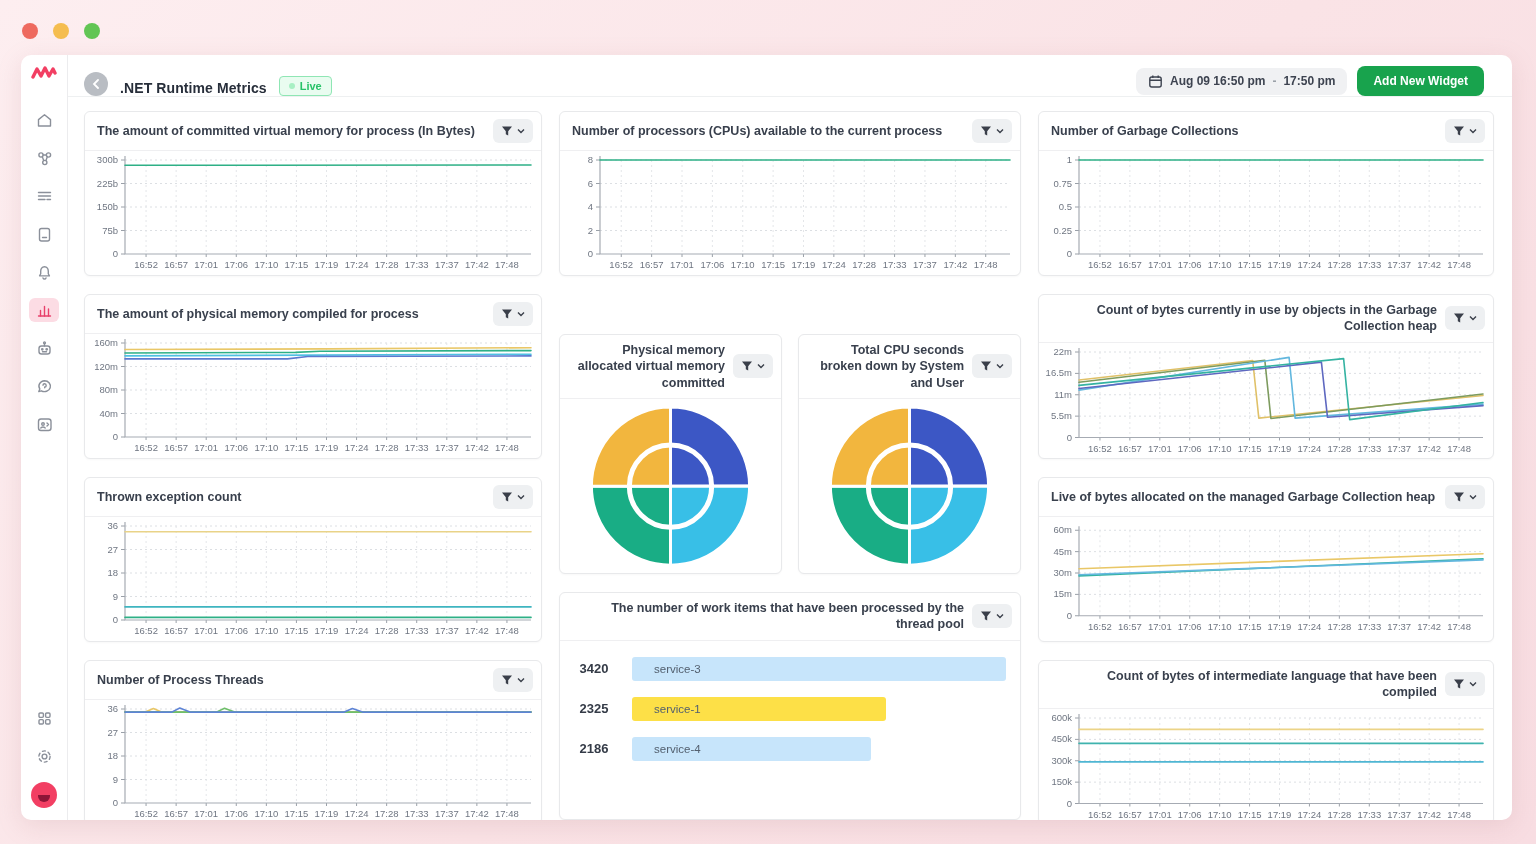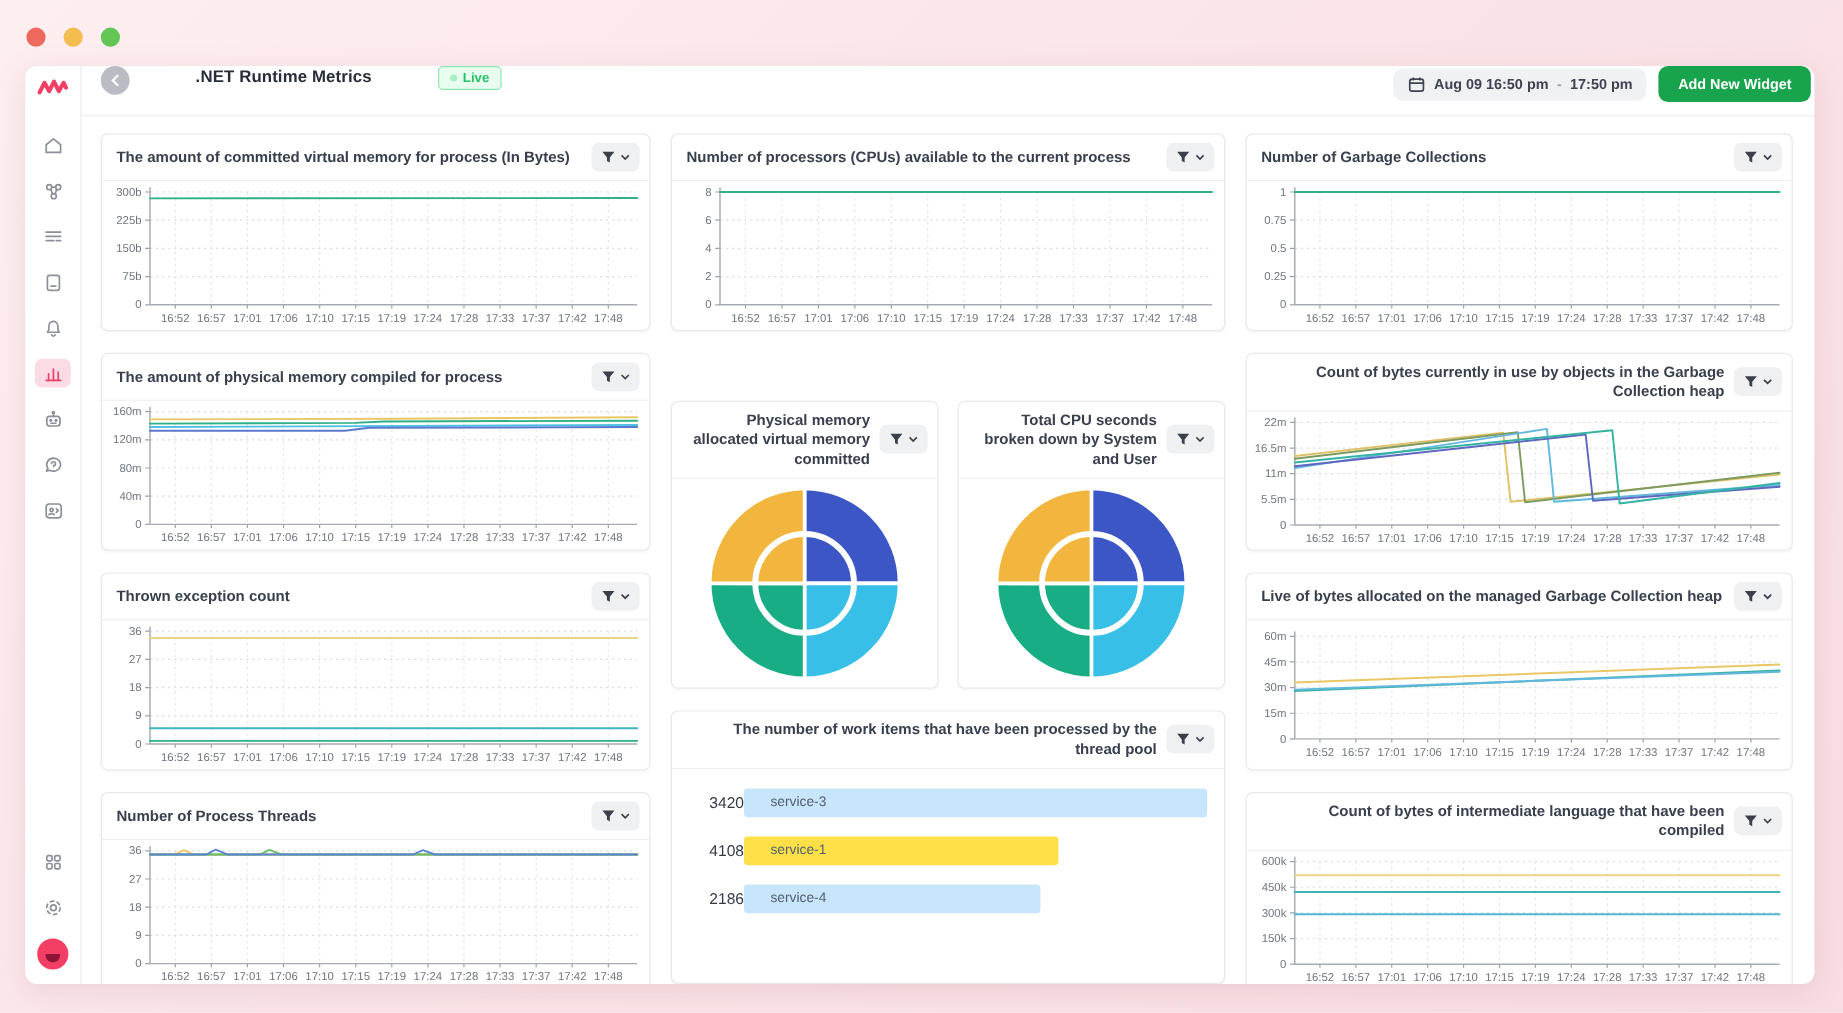--- a/index.html
+++ b/index.html
@@ -22,21 +22,21 @@
   .sicon { width:30px; height:24px; display:flex; align-items:center; justify-content:center; border-radius:6px; cursor:pointer; }
   .sicon svg { stroke:#8b909a; fill:none; stroke-width:1.4; stroke-linecap:round; stroke-linejoin:round; }
   .sicon.active { background:#fcdce4; }
   .sicon.active svg { stroke:#e8406b; }
   .sfoot { margin-top:auto; display:flex; flex-direction:column; align-items:center; gap:14px; }
   .avatar { width:26px; height:26px; border-radius:50%; background:#f23f63; position:relative; cursor:pointer; }
   .avatar:after { content:""; position:absolute; left:7px; top:13px; width:12px; height:7px; border-radius:0 0 12px 12px; background:#8e1537; }
 
   
   .main { flex:1; display:flex; flex-direction:column; min-width:0; }
-  .header { height:42px; flex:0 0 42px; display:flex; align-items:flex-start; padding:0 3px 0 16px; border-bottom:1px solid #eef0f1;gap:43px; }
+  .header { height:42px; flex:0 0 42px; display:flex; align-items:flex-end; padding:0 28px 0 16px; border-bottom:1px solid #eef0f1; }
   .backbtn { width:24px; height:24px; border-radius:50%; background:#b9bdc3; border:none; color:#fff; font-size:13px;
              display:flex; align-items:center; justify-content:center; cursor:pointer; margin-right:12px; }
   .title { font-size:14px; font-weight:700; color:#272e3a; letter-spacing:.1px; }
   .live { margin-left:12px; display:inline-flex; align-items:center; gap:5px; background:#e9fcf0; border:1px solid #8fe6b4;
           color:#27c268; font-size:11px; font-weight:600; padding:3px 9px; border-radius:4px; }
   .live i { width:6px; height:6px; border-radius:50%; background:#a8f0c4; }
   .hright { margin-left:auto; display:flex; align-items:center; gap:10px; }
   .datechip { display:flex; align-items:center; gap:7px; background:#f0f1f3; border-radius:8px; padding:6px 12px;
               font-size:12px; color:#3d4350; font-weight:600; cursor:pointer; border:none; }
   .datechip svg { stroke:#3d4350; fill:none; stroke-width:1.4; }
@@ -55,21 +55,21 @@
   .filter { flex:0 0 auto; display:flex; align-items:center; gap:4px; background:#eef0f2; border:none; border-radius:6px;
             padding:6px 8px; cursor:pointer; }
   .pbody { flex:1; min-height:0; position:relative; }
   .pbody svg.chart { width:100%; height:100%; display:block; }
 
   .donut-row { display:flex; gap:16px; flex:0 0 240px; height:240px;margin-top:40px; }
   .donut-row .panel { flex:1; height:240px; }
   .work-panel { flex:1 1 auto; min-height:0; height:auto; }
   .work-body { padding:16px 14px 0 8px; }
   .wrow { display:flex; align-items:center; margin-bottom:16px; }
-  .wval { width:52px; text-align:right; font-size:13px; font-weight:400; color:#343b47; flex:0 0 52px; }
+  .wval { width:52px; text-align:center; font-size:13px; font-weight:700; color:#343b47; margin-right:12px; flex:0 0 52px; }
   .wtrack { flex:1; }
   .wbar { height:24px; background:#c7e5fb; border-radius:3px; display:flex; align-items:center; padding-left:22px;
           font-size:11.5px; color:#53606f; white-space:nowrap; }
 
   svg text { font-family:"Liberation Sans",sans-serif; }
 </style>
 </head>
 <body>
 
 <div class="traffic">
@@ -631,21 +631,21 @@
               </button>
           </header>
           <div class="pbody work-body">
               <div class="wrow">
                 <span class="wval">3420</span>
                 <div class="wtrack">
                   <div class="wbar" style="width: 100%; background: rgb(199, 229, 251);">service-3</div>
                 </div>
               </div>
               <div class="wrow">
-                <span class="wval">4108</span>
+                <span class="wval">2325</span>
                 <div class="wtrack">
                   <div class="wbar" style="width: 68%; background: #fde047;">service-1</div>
                 </div>
               </div>
               <div class="wrow">
                 <span class="wval">2186</span>
                 <div class="wtrack">
                   <div class="wbar" style="width: 63.9%; background: rgb(199, 229, 251);">service-4</div>
                 </div>
               </div>

